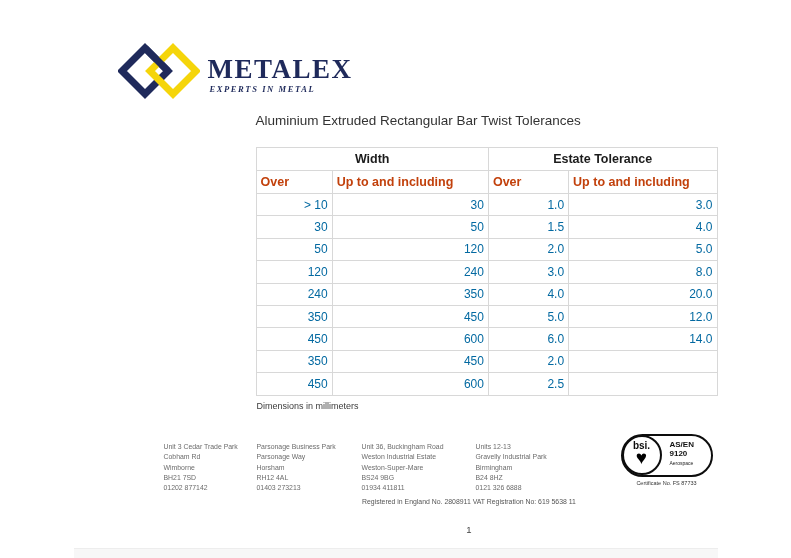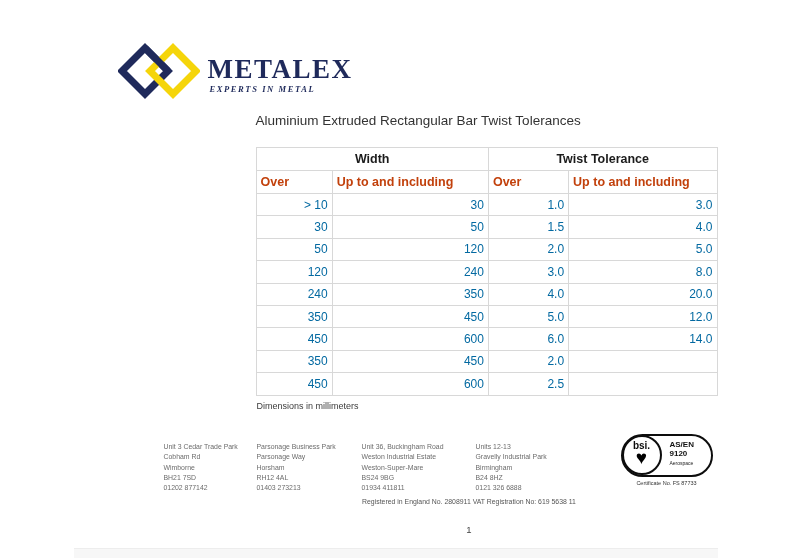--- a/index.html
+++ b/index.html
@@ -117,21 +117,21 @@
   <table class="tol">
     <colgroup>
       <col style="width:77px">
         <col style="width:158px">
         <col style="width:81px">
         <col style="width:150px">
     </colgroup>
     <thead>
       <tr>
         <th class="group" colspan="2">Width</th>
-        <th class="group" colspan="2">Twist Tolerance</th>
+        <th class="group" colspan="2">Estate Tolerance</th>
       </tr>
       <tr>
         <th class="colhead">Over</th>
         <th class="colhead">Up to and including</th>
         <th class="colhead">Over</th>
         <th class="colhead">Up to and including</th>
       </tr>
     </thead>
     <tbody>
         <tr>

